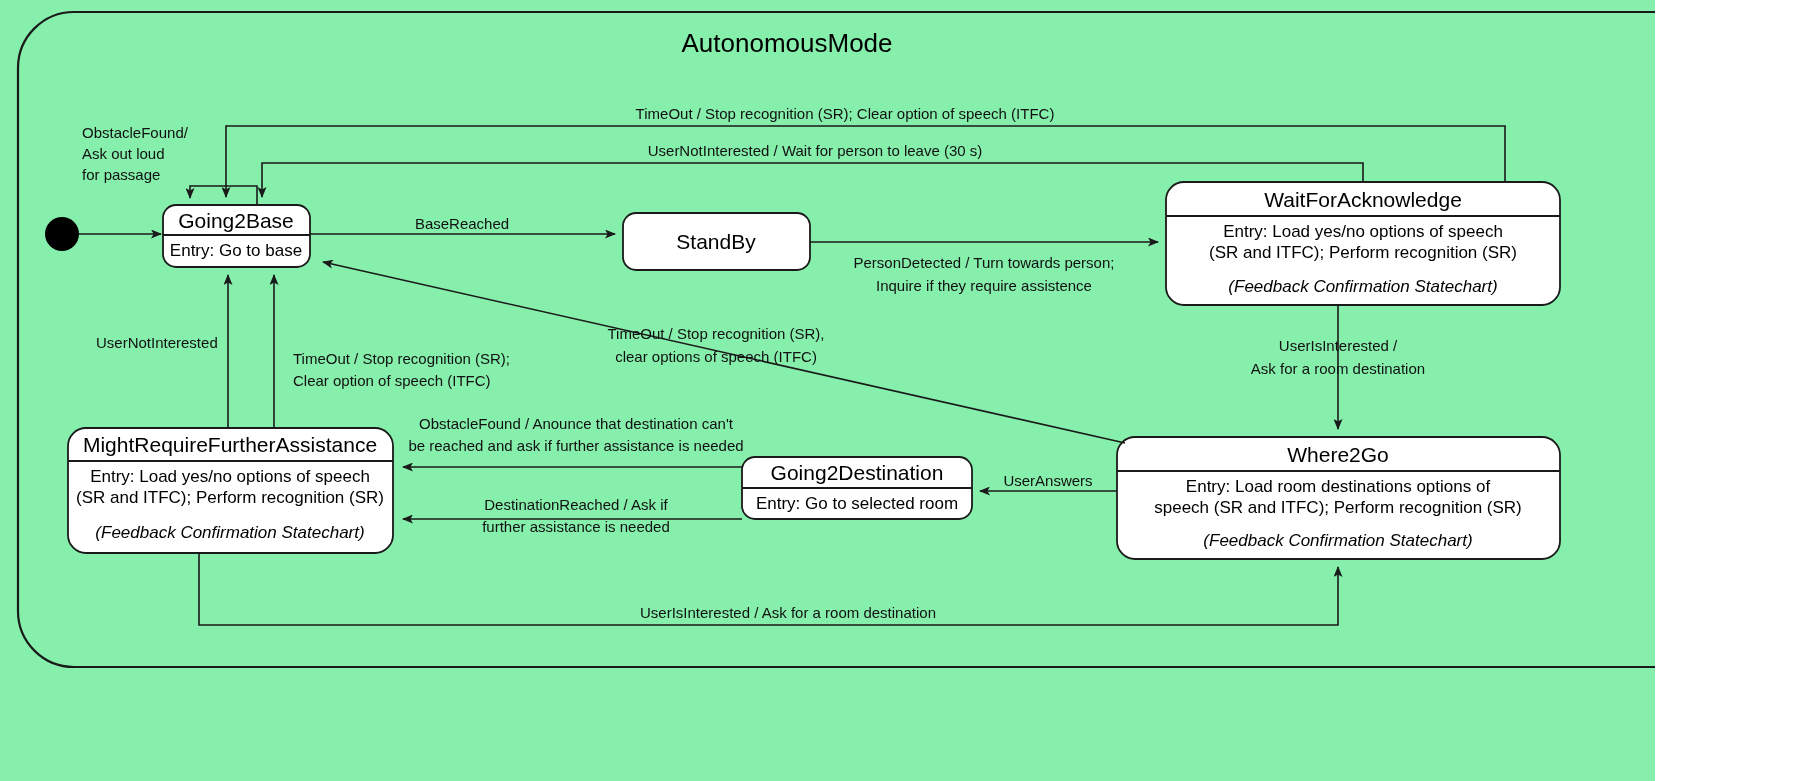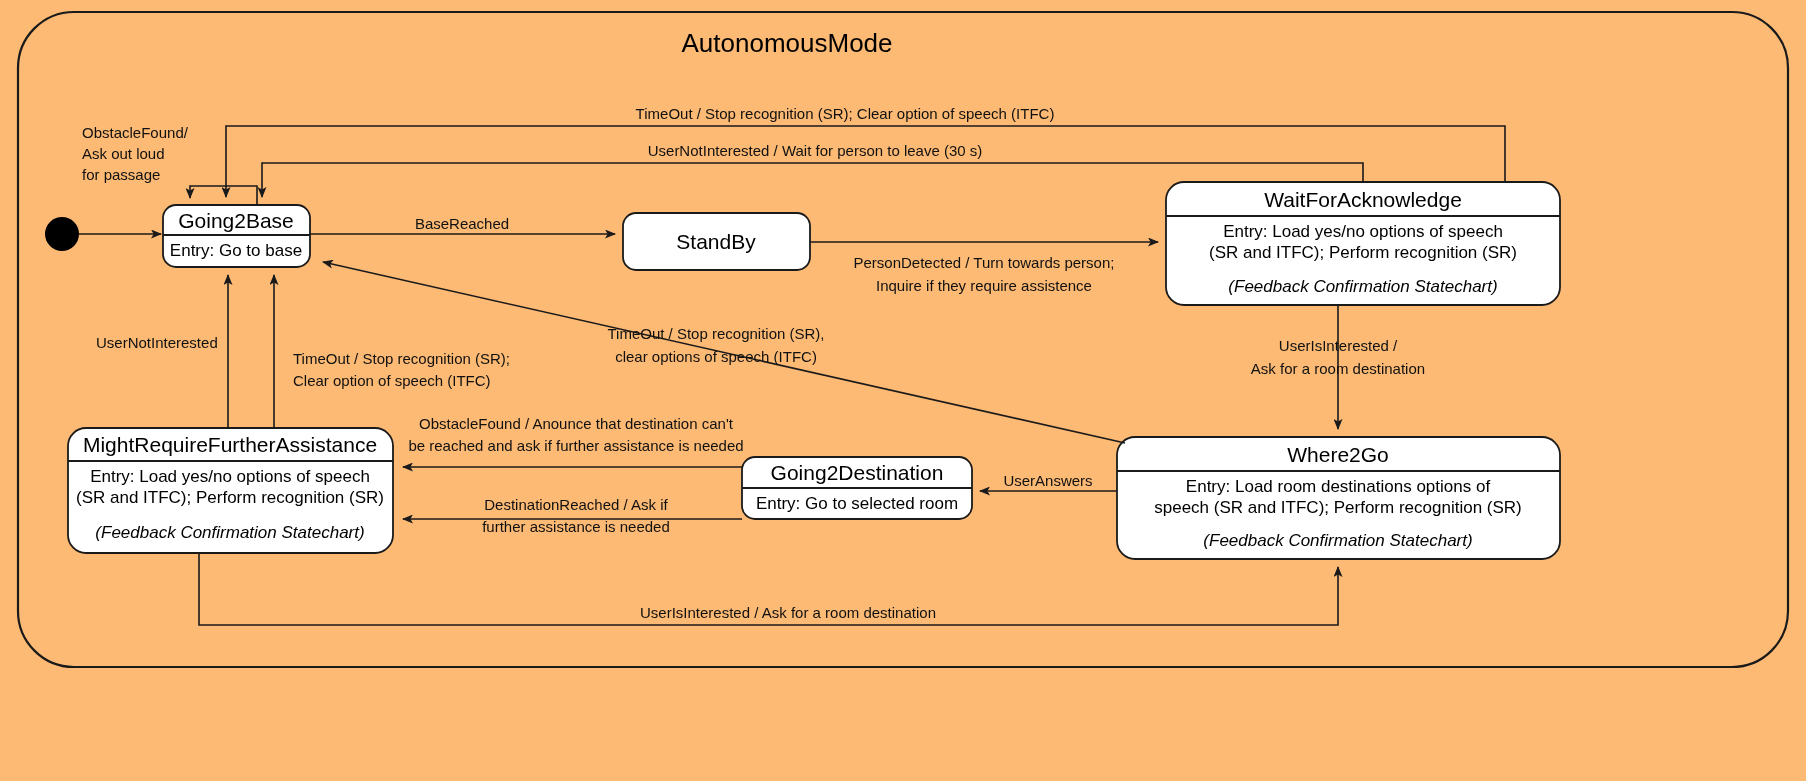--- a/index.html
+++ b/index.html
@@ -1,17 +1,17 @@
 <!DOCTYPE html>
 <html><head>
 <meta charset="utf-8">
 <style>
   html,body{margin:0;padding:0;background:#ffffff;}
   body{font-family:"Liberation Sans", sans-serif;}
-  #stage{position:relative;width:1806px;height:781px;background:#fdba74;overflow:hidden;}
+  #stage{position:relative;width:1655px;height:781px;background:#86efac;overflow:hidden;}
   svg{position:absolute;left:0;top:0;width:1806px;height:781px;}
   .edge{fill:none;stroke:#1a1a1a;stroke-width:1.6;}
   .boxline{fill:#ffffff;stroke:#1a1a1a;stroke-width:1.8;}
   .outer{fill:none;stroke:#1a1a1a;stroke-width:2.2;}
   .divider{stroke:#1a1a1a;stroke-width:1.8;}
   .txt{font-family:"Liberation Sans", sans-serif;fill:#000000;}
   .state-name{font-size:21px;text-anchor:middle;}
   .state-entry{font-size:17px;text-anchor:middle;}
   .state-note{font-size:17px;font-style:italic;text-anchor:middle;}
   .lbl{font-size:15px;fill:#111111;}

